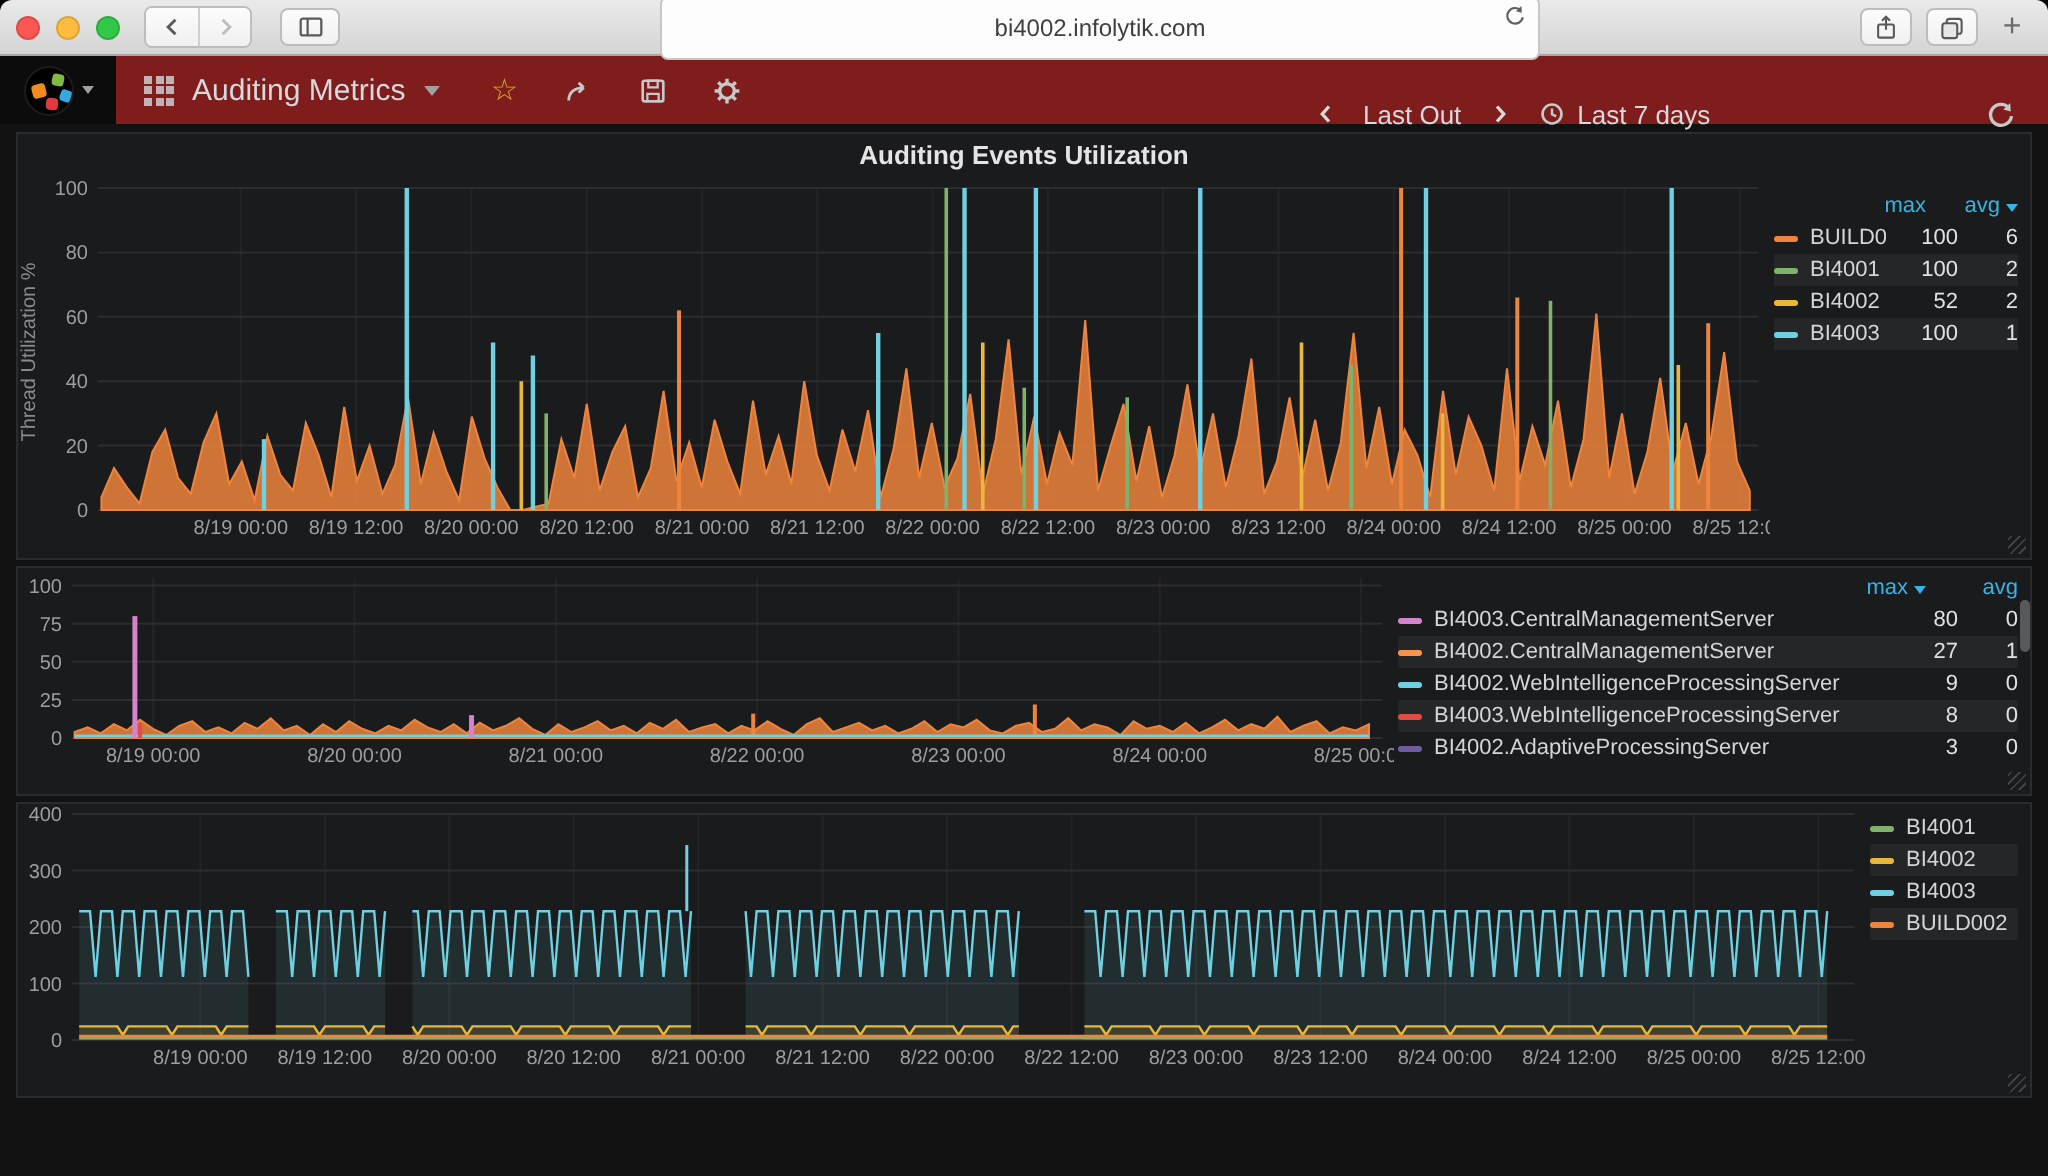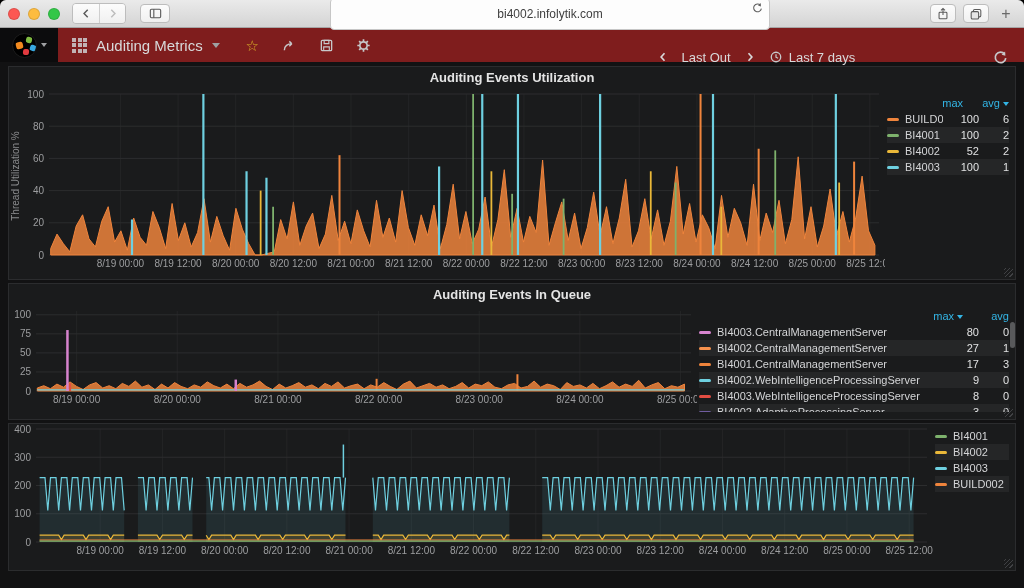--- a/index.html
+++ b/index.html
@@ -327,21 +327,20 @@
                 <span class="lval">100</span>
                 <span class="lval lval2">1</span>
               </div>
             </div>
         </aside>
       </div>
       <i class="grip"></i>
     </section>
 
     <section class="panel p2">
-      <div class="panel-title">Auditing Events In Queue</div>
       <div class="panel-body">
         <div class="plot"><svg width="688" height="101">
               <line x1="67.61" y1="5" x2="67.61" y2="85" stroke="#242526" stroke-width="1"></line>
               <text x="67.61" y="97" text-anchor="middle" fill="#9d9ea0" font-size="10">8/19 00:00</text>
               <line x1="168.26166666666666" y1="5" x2="168.26166666666666" y2="85" stroke="#242526" stroke-width="1"></line>
               <text x="168.26166666666666" y="97" text-anchor="middle" fill="#9d9ea0" font-size="10">8/20 00:00</text>
               <line x1="268.9133333333333" y1="5" x2="268.9133333333333" y2="85" stroke="#242526" stroke-width="1"></line>
               <text x="268.9133333333333" y="97" text-anchor="middle" fill="#9d9ea0" font-size="10">8/21 00:00</text>
               <line x1="369.565" y1="5" x2="369.565" y2="85" stroke="#242526" stroke-width="1"></line>
               <text x="369.565" y="97" text-anchor="middle" fill="#9d9ea0" font-size="10">8/22 00:00</text>
@@ -387,26 +386,20 @@
                 <span class="lval lval2">0</span>
               </div>
 
               <div class="lg-row">
                 <span class="dash" style="background: rgb(249, 147, 78);"></span>
                 <span class="lname">BI4002.CentralManagementServer</span>
                 <span class="lval">27</span>
                 <span class="lval lval2">1</span>
               </div>
 
-              <div class="lg-row">
-                <span class="dash" style="background: rgb(239, 132, 60);"></span>
-                <span class="lname">BI4001.CentralManagementServer</span>
-                <span class="lval">17</span>
-                <span class="lval lval2">3</span>
-              </div>
 
               <div class="lg-row">
                 <span class="dash" style="background: rgb(110, 208, 224);"></span>
                 <span class="lname">BI4002.WebIntelligenceProcessingServer</span>
                 <span class="lval">9</span>
                 <span class="lval lval2">0</span>
               </div>
 
               <div class="lg-row">
                 <span class="dash" style="background: rgb(226, 77, 66);"></span>

